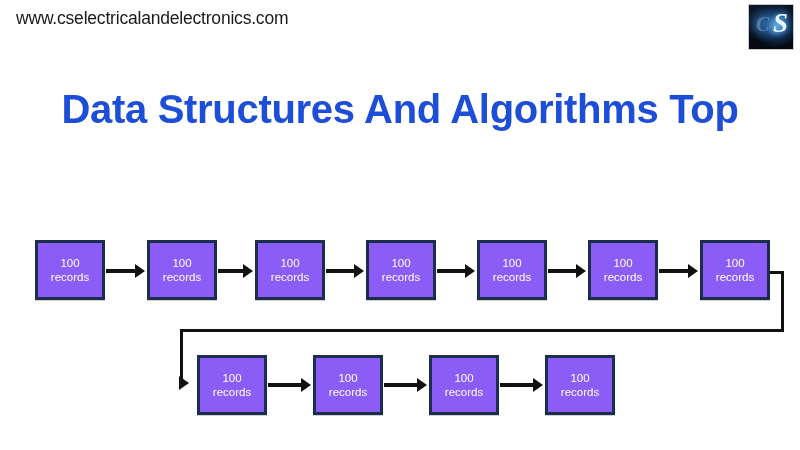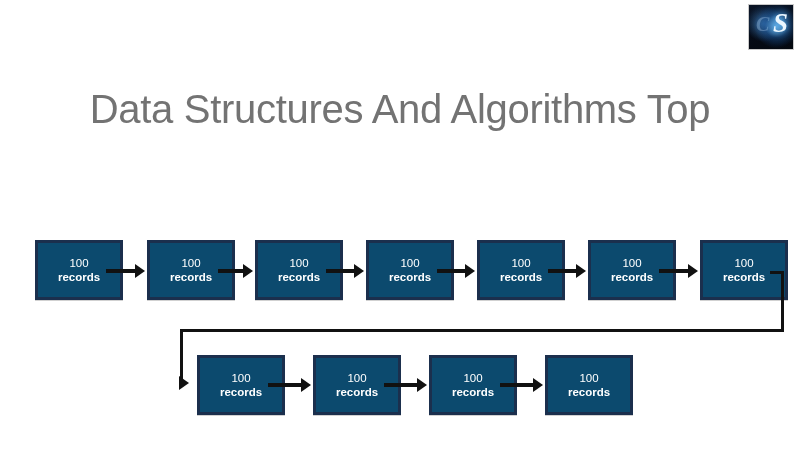--- a/index.html
+++ b/index.html
@@ -69,52 +69,52 @@
 
   
   #page-title {
     position: absolute;
     left: 40px;
     top: 84px;
     width: 720px;
     text-align: center;
     font-size: 40px;
     line-height: 51px;
-    font-weight: 400;
-    color: #737373;
+    font-weight: 700;
+    color: #1d4ed8;
     letter-spacing: -0.3px;
   }
   #page-title .tline { display: block; }
 
   
   #diagram {
     position: absolute;
     left: 0;
     top: 0;
     width: 800px;
     height: 450px;
   }
   .node-box {
     position: absolute;
-    width: 88px;
+    width: 70px;
     height: 60px;
-    background: #0c4a6e;
+    background: #8b5cf6;
     border: 3px solid #1b2f4d;
     box-sizing: border-box;
     color: #ffffff;
     display: flex;
     flex-direction: column;
     align-items: center;
     justify-content: center;
     font-size: 11.5px;
     line-height: 14px;
     box-shadow: 0 1px 0 rgba(0,0,0,0.18);
   }
   .node-box .nv { display: block; font-weight: 400; }
-  .node-box .nl { display: block; font-weight: 700; }
+  .node-box .nl { display: block; font-weight: 400; }
 
   .arrow-h {
     position: absolute;
     height: 4px;
     background: #111111;
   }
   .arrow-h::after {
     content: "";
     position: absolute;
     right: -9px;
@@ -145,20 +145,21 @@
     border-left: 10px solid #111111;
     border-top: 7px solid transparent;
     border-bottom: 7px solid transparent;
   }
 </style>
 </head>
 <body>
 
 <div id="screen">
 
+  <div id="site-url">www.cselectricalandelectronics.com</div>
 
   <div id="brand-logo">
     <span class="logo-glyph-sub">C</span>
     <span class="logo-glyph">S</span>
   </div>
 
   <div id="page-title">
     <span class="tline">Data Structures And Algorithms Top</span>
   </div>
 

